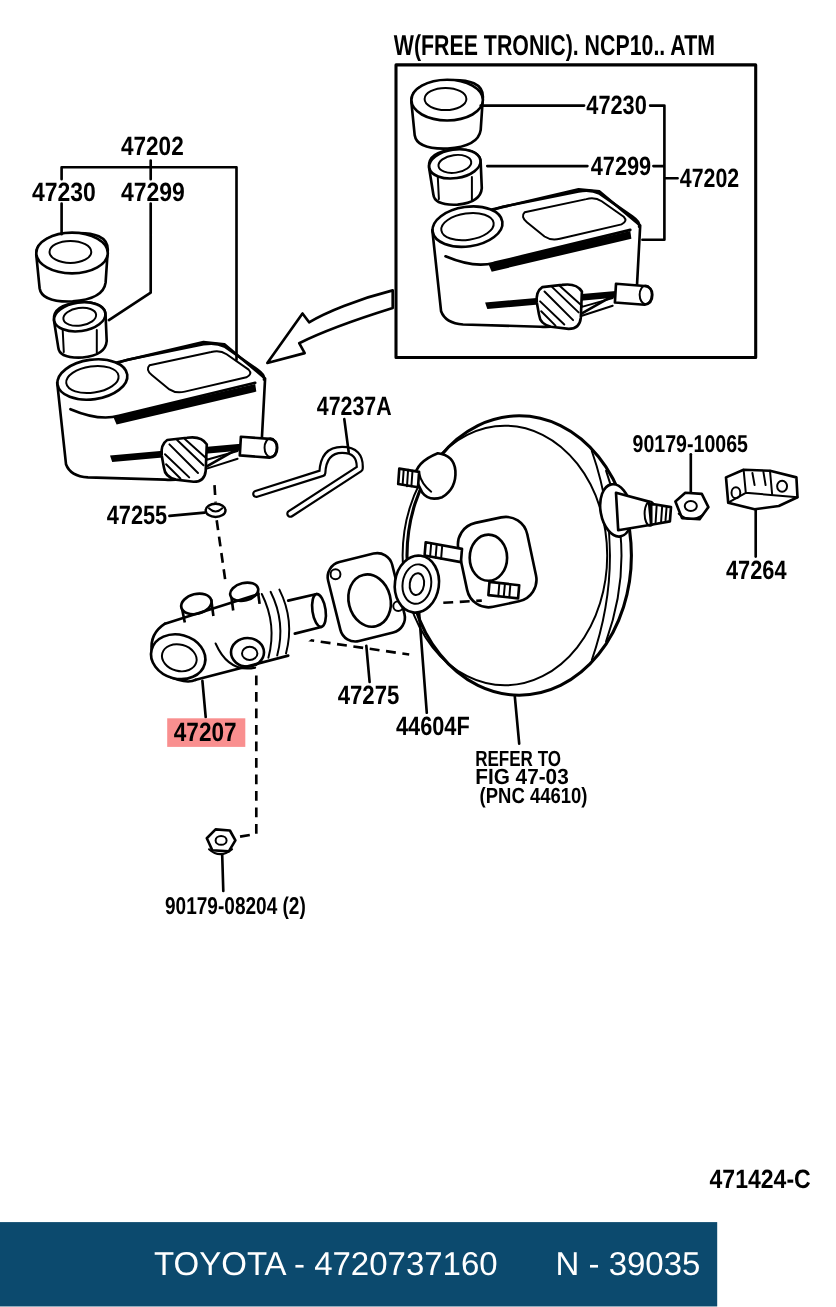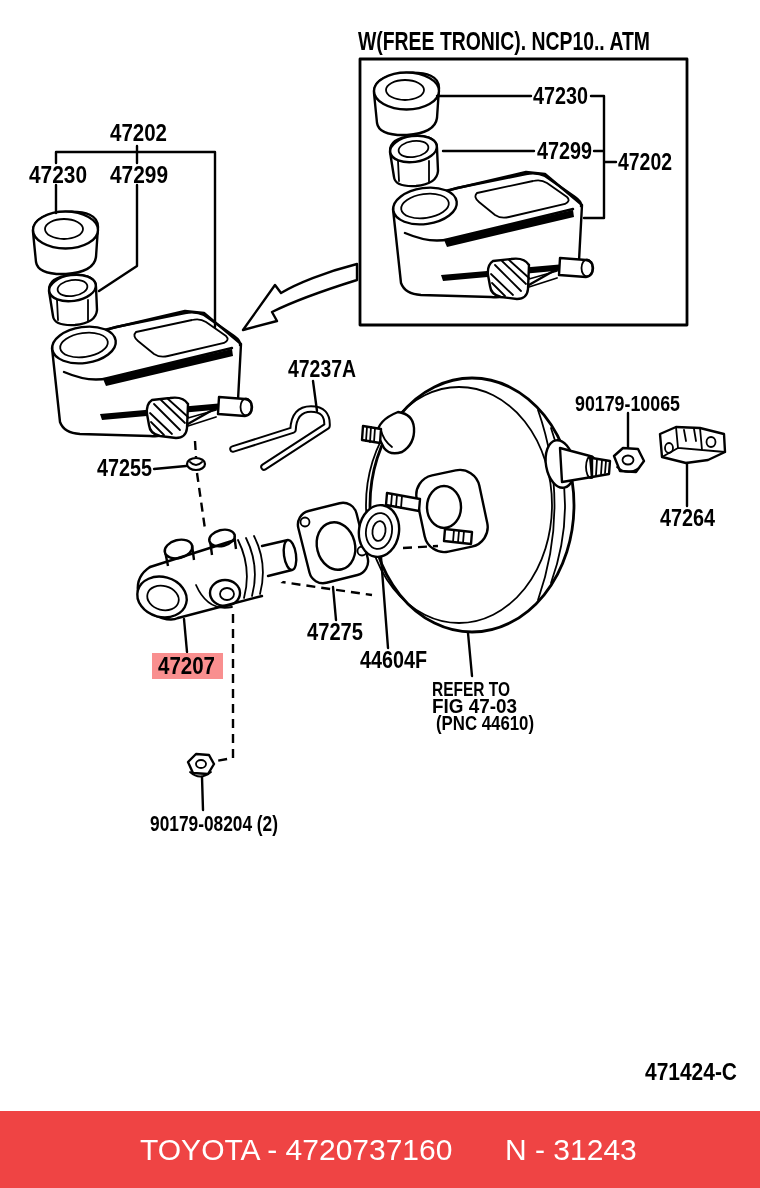--- a/index.html
+++ b/index.html
@@ -8,21 +8,21 @@
   svg{position:absolute;left:0;top:0;}
   svg .ln{stroke:#000;stroke-width:2.4;fill:none;stroke-linecap:round;stroke-linejoin:round;}
   svg .ln-thin{stroke:#000;stroke-width:1.8;fill:none;stroke-linecap:round;}
   svg .wfill{fill:#fff;stroke:#000;stroke-width:2.4;stroke-linejoin:round;}
   svg .bfill{fill:#000;stroke:none;}
   svg .dash{stroke:#000;stroke-width:2.4;fill:none;stroke-dasharray:9 6;stroke-linecap:butt;}
   svg text.lbl{font-family:"Liberation Sans",sans-serif;font-weight:bold;font-size:24px;fill:#000;}
   svg text.lbl-long{font-family:"Liberation Sans",sans-serif;font-weight:bold;font-size:22px;fill:#000;}
   svg text.lbl-sm{font-family:"Liberation Sans",sans-serif;font-weight:bold;font-size:20px;fill:#000;}
   svg text.title{font-family:"Liberation Sans",sans-serif;font-weight:bold;font-size:26px;fill:#000;}
-  .footer{position:absolute;left:0;top:1111px;width:760px;height:77px;background:#ef4444;}
+  .footer{position:absolute;left:0;top:1111px;width:652px;height:77px;background:#0c4a6e;}
   .footer span{position:absolute;top:0;height:77px;line-height:77px;color:#fff;font-size:30px;
                font-family:"Liberation Sans",sans-serif;white-space:pre;}
   .footer .f-left{left:140px;}
   .footer .f-right{left:505px;}
 </style>
 </head>
 <body>
 
 <div class="stage">
 <svg width="760" height="1111" viewBox="0 0 760 1111">
@@ -201,15 +201,15 @@
     <ellipse class="ln-thin" cx="711" cy="442" rx="4.5" ry="5"></ellipse>
   </g>
   <path class="ln" d="M 687,463 L 687,506"></path>
   <text class="lbl" x="660" y="526" textLength="55" lengthAdjust="spacingAndGlyphs">47264</text>
 
   <text class="lbl" x="645" y="1080" textLength="92" lengthAdjust="spacingAndGlyphs">471424-C</text>
 </svg>
 
 <div class="footer">
   <span class="f-left">TOYOTA - 4720737160</span>
-  <span class="f-right">N - 31243</span>
+  <span class="f-right">N - 39035</span>
 </div>
 </div>
 
 </body></html>

